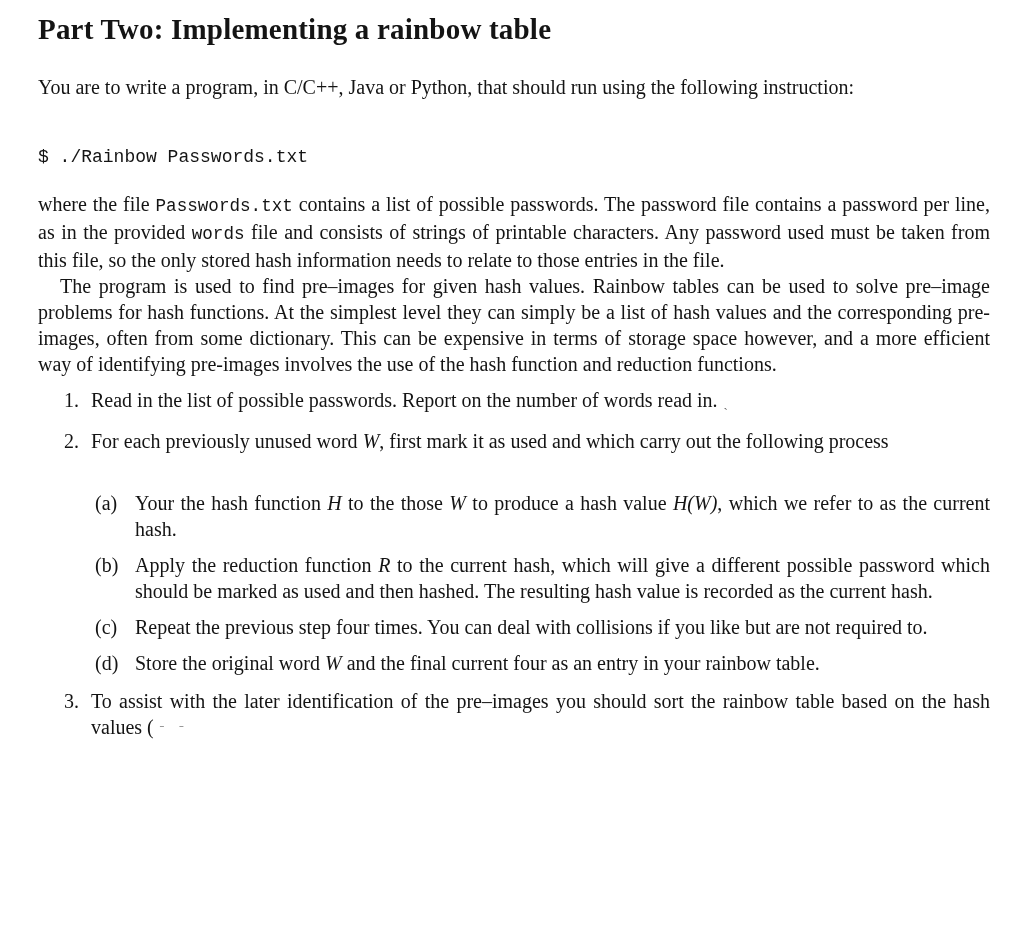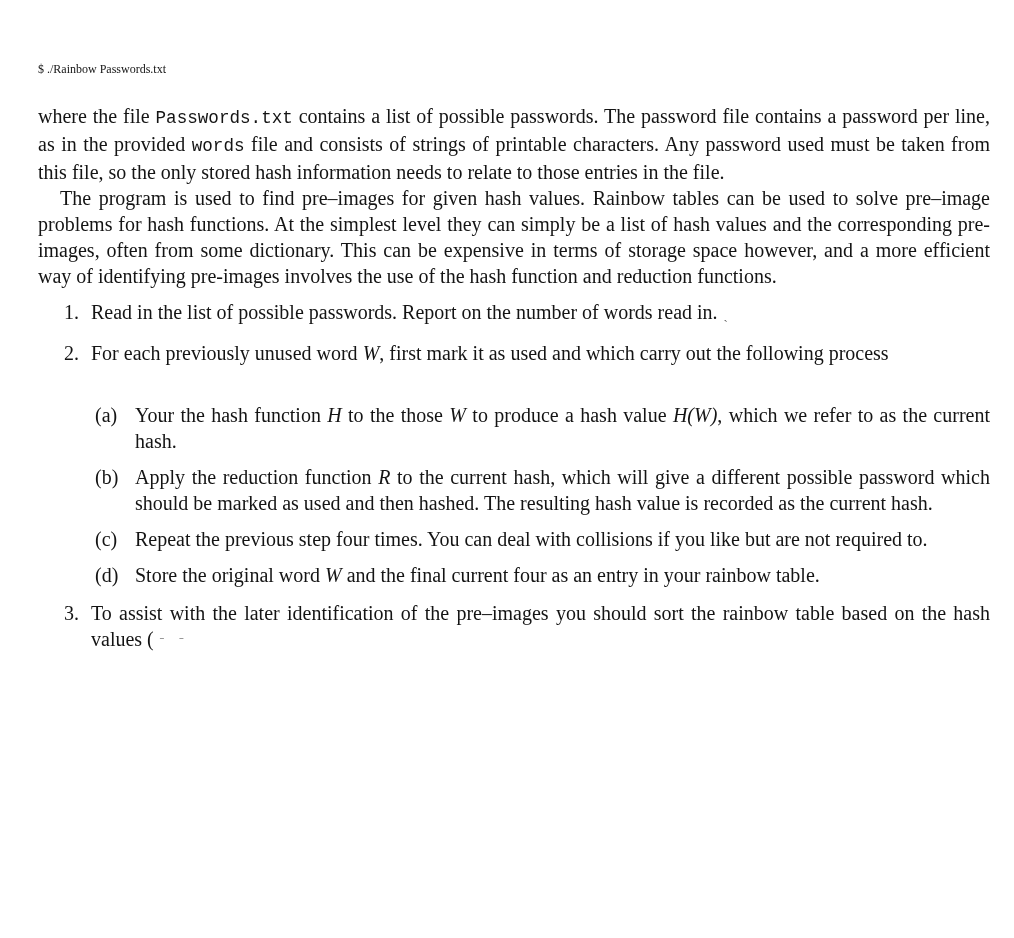--- a/index.html
+++ b/index.html
@@ -20,22 +20,22 @@
     margin: 0;
     font-size: 29px;
     line-height: 34px;
     font-weight: bold;
     letter-spacing: 0.2px;
   }
   .para { margin: 0; text-align: justify; }
   .intro { margin-top: 28px; }
   .cmd {
     margin: 44px 0 0 0;
-    font-family: Liberation Serif, serif;
-    font-size: 12px;
+    font-family: Liberation Mono, monospace;
+    font-size: 18px;
     line-height: 26px;
     white-space: pre;
   }
   .where { margin-top: 21px; }
   .rainbow { text-indent: 22px; }
   .first-step { margin-top: 8px; }
   .tt {
     font-family: "Liberation Mono", "DejaVu Sans Mono", monospace;
     font-size: 0.88em;
   }
@@ -55,21 +55,23 @@
   .sublist { margin-left: 31px; margin-top: 36px; margin-bottom: 2px; }
   .sub { display: flex; margin-bottom: 10px; }
   .sub-num { flex: none; width: 40px; }
   .item3 { margin-top: 12px; }
 </style>
 </head>
 <body>
 
 <div class="page">
 
+  <h1 class="title">Part Two: Implementing a rainbow table</h1>
 
+  <p class="para intro">You are to write a program, in C/C++, Java or Python, that should run using the following instruction:</p>
 
   <div class="cmd">$ ./Rainbow Passwords.txt</div>
 
   <p class="para where"><span>where the file </span><span class="tt">Passwords.txt</span><span> contains a list of possible passwords. The password file contains a password per line, as in the provided </span><span class="tt">words</span><span> file and consists of strings of printable characters. Any password used must be taken from this file, so the only stored hash information needs to relate to those entries in the file.</span></p>
 
   <p class="para rainbow">The program is used to find pre–images for given hash values. Rainbow tables can be used to solve pre–image problems for hash functions. At the simplest level they can simply be a list of hash values and the corresponding pre-images, often from some dictionary. This can be expensive in terms of storage space however, and a more efficient way of identifying pre-images involves the use of the hash function and reduction functions.</p>
 
 
   <div class="list">
 

